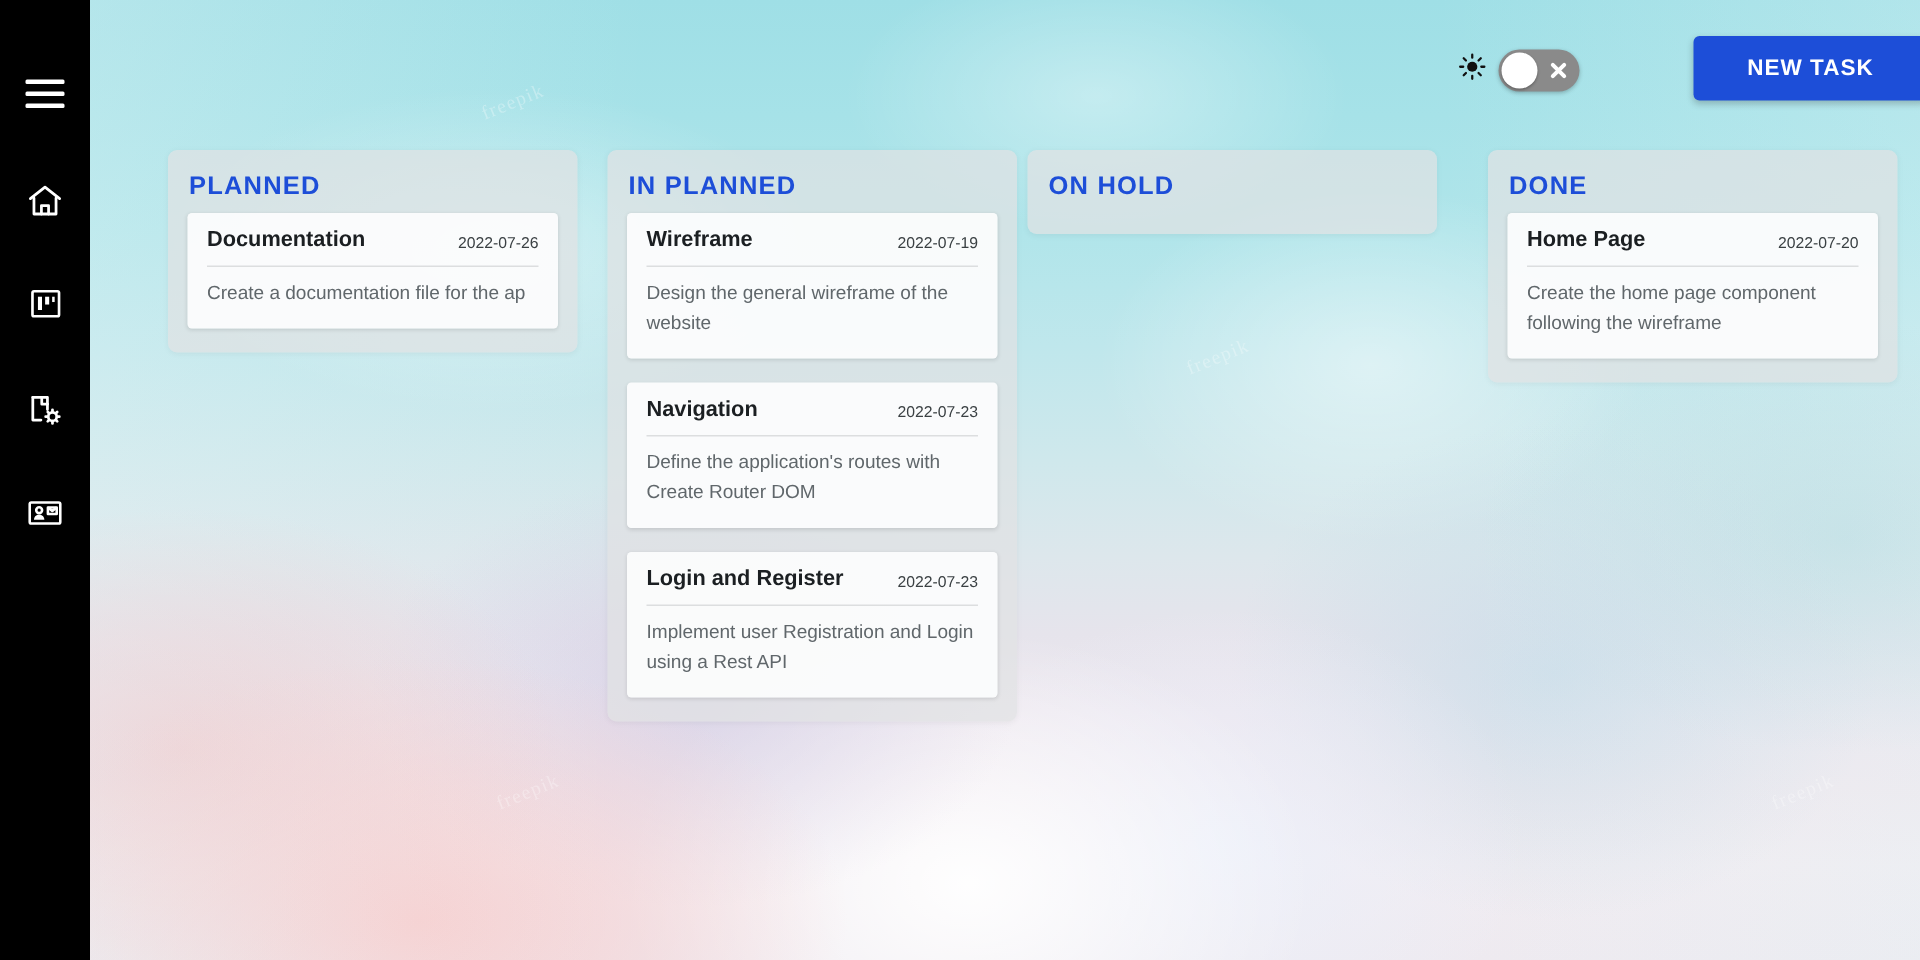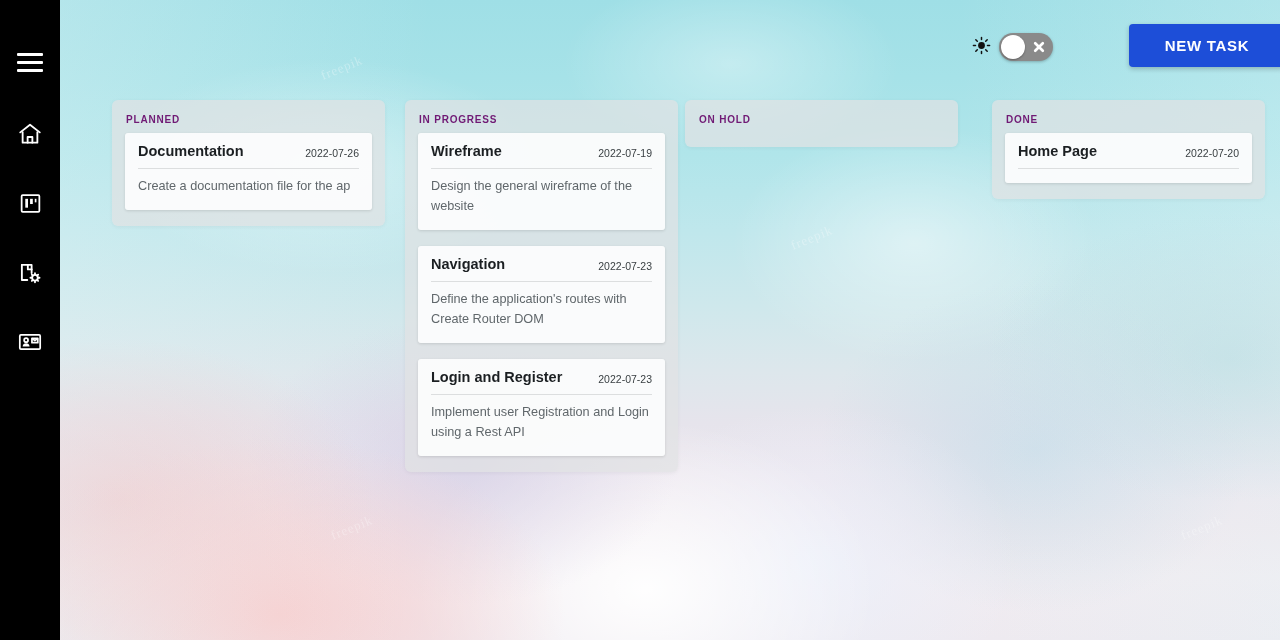--- a/index.html
+++ b/index.html
@@ -161,23 +161,23 @@
     border-radius: 6px;
     padding-bottom: 10px;
     box-shadow: 0 1px 4px rgba(0,0,0,0.05);
   }
   .col-planned   { left: 52px; }
   .col-progress  { left: 345px; }
   .col-hold      { left: 625px; }
   .col-done      { left: 932px; }
 
   .col-title {
-    font-size: 10px;
+    font-size: 17px;
     font-weight: bold;
-    color: #701a75;
+    color: #1d4ed8;
     letter-spacing: 0.8px;
     padding: 14px 0 8px 14px;
     user-select: none;
   }
 
   .card {
     margin: 0 13px 16px 13px;
     background: rgba(252,253,253,0.93);
     border-radius: 3px;
     padding: 10px 13px 14px 13px;
@@ -306,21 +306,21 @@
       <article class="card">
         <div class="card-top">
           <span class="card-title">Documentation</span>
           <span class="card-date">2022-07-26</span>
         </div>
         <div class="card-desc">Create a documentation file for the ap</div>
       </article>
     </section>
 
     <section class="column col-progress">
-      <div class="col-title">IN PROGRESS</div>
+      <div class="col-title">IN PLANNED</div>
       <article class="card">
         <div class="card-top">
           <span class="card-title">Wireframe</span>
           <span class="card-date">2022-07-19</span>
         </div>
         <div class="card-desc">Design the general wireframe of the website</div>
       </article>
       <article class="card">
         <div class="card-top">
           <span class="card-title">Navigation</span>
@@ -341,17 +341,18 @@
       <div class="col-title">ON HOLD</div>
     </section>
 
     <section class="column col-done">
       <div class="col-title">DONE</div>
       <article class="card">
         <div class="card-top">
           <span class="card-title">Home Page</span>
           <span class="card-date">2022-07-20</span>
         </div>
+        <div class="card-desc">Create the home page component following the wireframe</div>
       </article>
     </section>
 
   </main>
 </div>
 
 </body></html>

